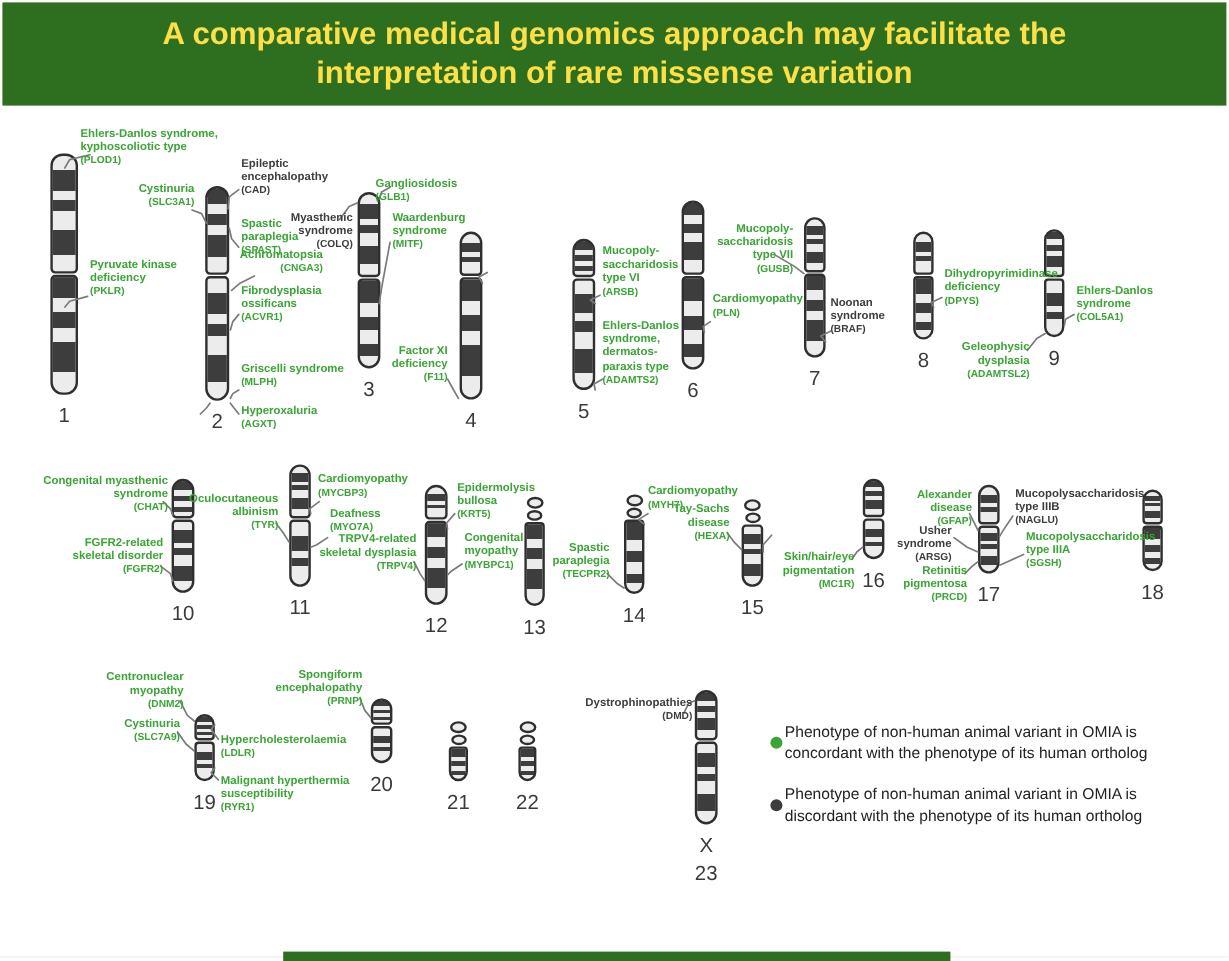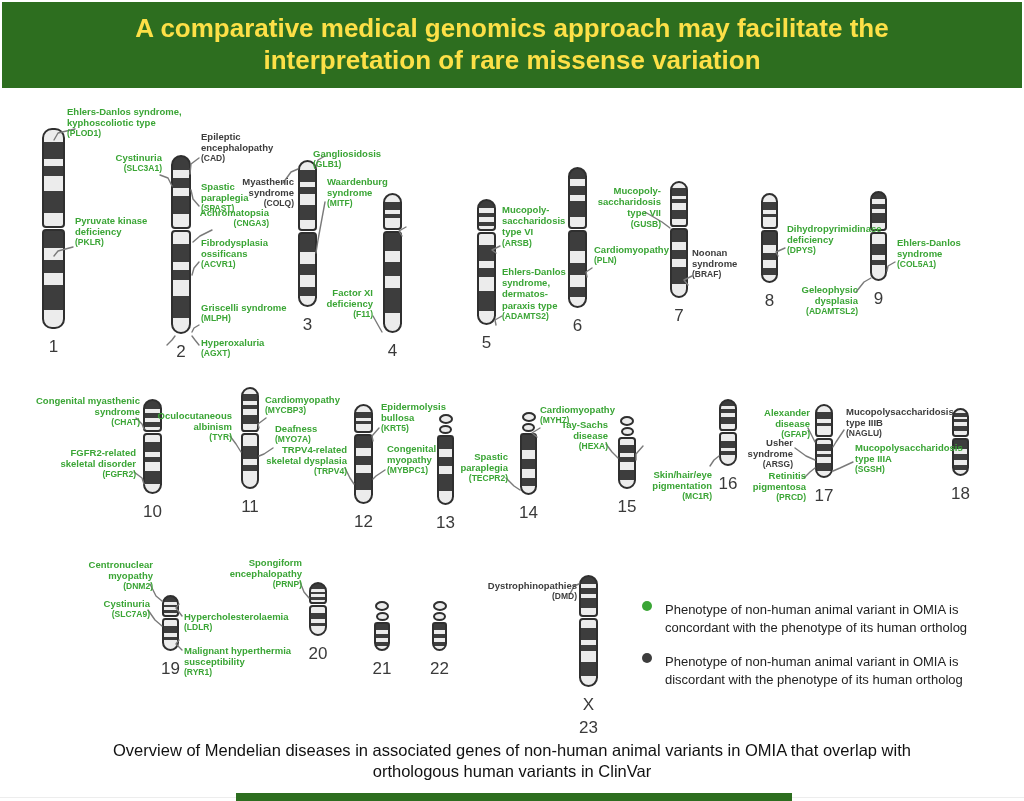--- a/index.html
+++ b/index.html
@@ -27,21 +27,21 @@
   .anno .dis{font-size:9.5px;white-space:pre-line;}
   .anno .gene{font-size:8.5px;white-space:pre-line;}
   .anno.right{text-align:right;}
   .green{color:#3aa535;}
   .dark{color:#3d3d3d;}
   
   #lines{position:absolute;left:0;top:0;z-index:1;pointer-events:none;}
   #lines polyline{fill:none;stroke:#7a7a7a;stroke-width:1.4;stroke-linecap:round;stroke-linejoin:round;}
   
   .legend{position:absolute;left:642px;top:601px;width:360px;z-index:3;}
-  .lrow{display:flex;align-items:flex-start;column-gap:13px;}
+  .lrow{display:flex;align-items:center;column-gap:2px;}
   .lrow + .lrow{margin-top:17px;}
   .dot{width:10px;height:10px;border-radius:50%;flex:0 0 auto;}
   .dot.gr{background:#3aa535;}
   .dot.dk{background:#3d3d3d;}
   .ltext{font-size:13px;color:#222;line-height:1.35;white-space:pre-line;}
   
   .caption{position:absolute;left:0;top:740px;width:1024px;text-align:center;font-size:16.5px;
            color:#111;line-height:1.3;white-space:pre-line;z-index:3;}
   .hairline{position:absolute;left:0;top:797px;width:1024px;height:1px;background:#ededed;}
   .bottombar{position:absolute;left:236px;top:793px;width:556px;height:8px;background:#2d6e1f;}
@@ -376,21 +376,21 @@
     </div>
   <div class="anno green" style="left:540px;top:404px;width:110px">
       <div class="dis">Cardiomyopathy</div>
       <div class="gene">(MYH7)</div>
     </div>
   <div class="anno right green" style="left:528px;top:419px;width:80px">
       <div class="dis">Tay-Sachs
 disease</div>
       <div class="gene">(HEXA)</div>
     </div>
-  <div class="anno right green" style="left:622px;top:469px;width:90px">
+  <div class="anno right green" style="left:622px;top:459px;width:90px">
       <div class="dis">Skin/hair/eye
 pigmentation</div>
       <div class="gene">(MC1R)</div>
     </div>
   <div class="anno right green" style="left:730px;top:407px;width:80px">
       <div class="dis">Alexander
 disease</div>
       <div class="gene">(GFAP)</div>
     </div>
   <div class="anno right dark" style="left:723px;top:437px;width:70px">
@@ -447,17 +447,15 @@
       <div class="ltext">Phenotype of non-human animal variant in OMIA is
 concordant with the phenotype of its human ortholog</div>
     </div>
     <div class="lrow">
       <div class="dot dk"></div>
       <div class="ltext">Phenotype of non-human animal variant in OMIA is
 discordant with the phenotype of its human ortholog</div>
     </div>
   </div>
 
-  <div class="caption">Overview of Mendelian diseases in associated genes of non-human animal variants in OMIA that overlap with
-orthologous human variants in ClinVar</div>
   <div class="hairline"></div>
   <div class="bottombar"></div>
 </div>
 
 </body></html>

